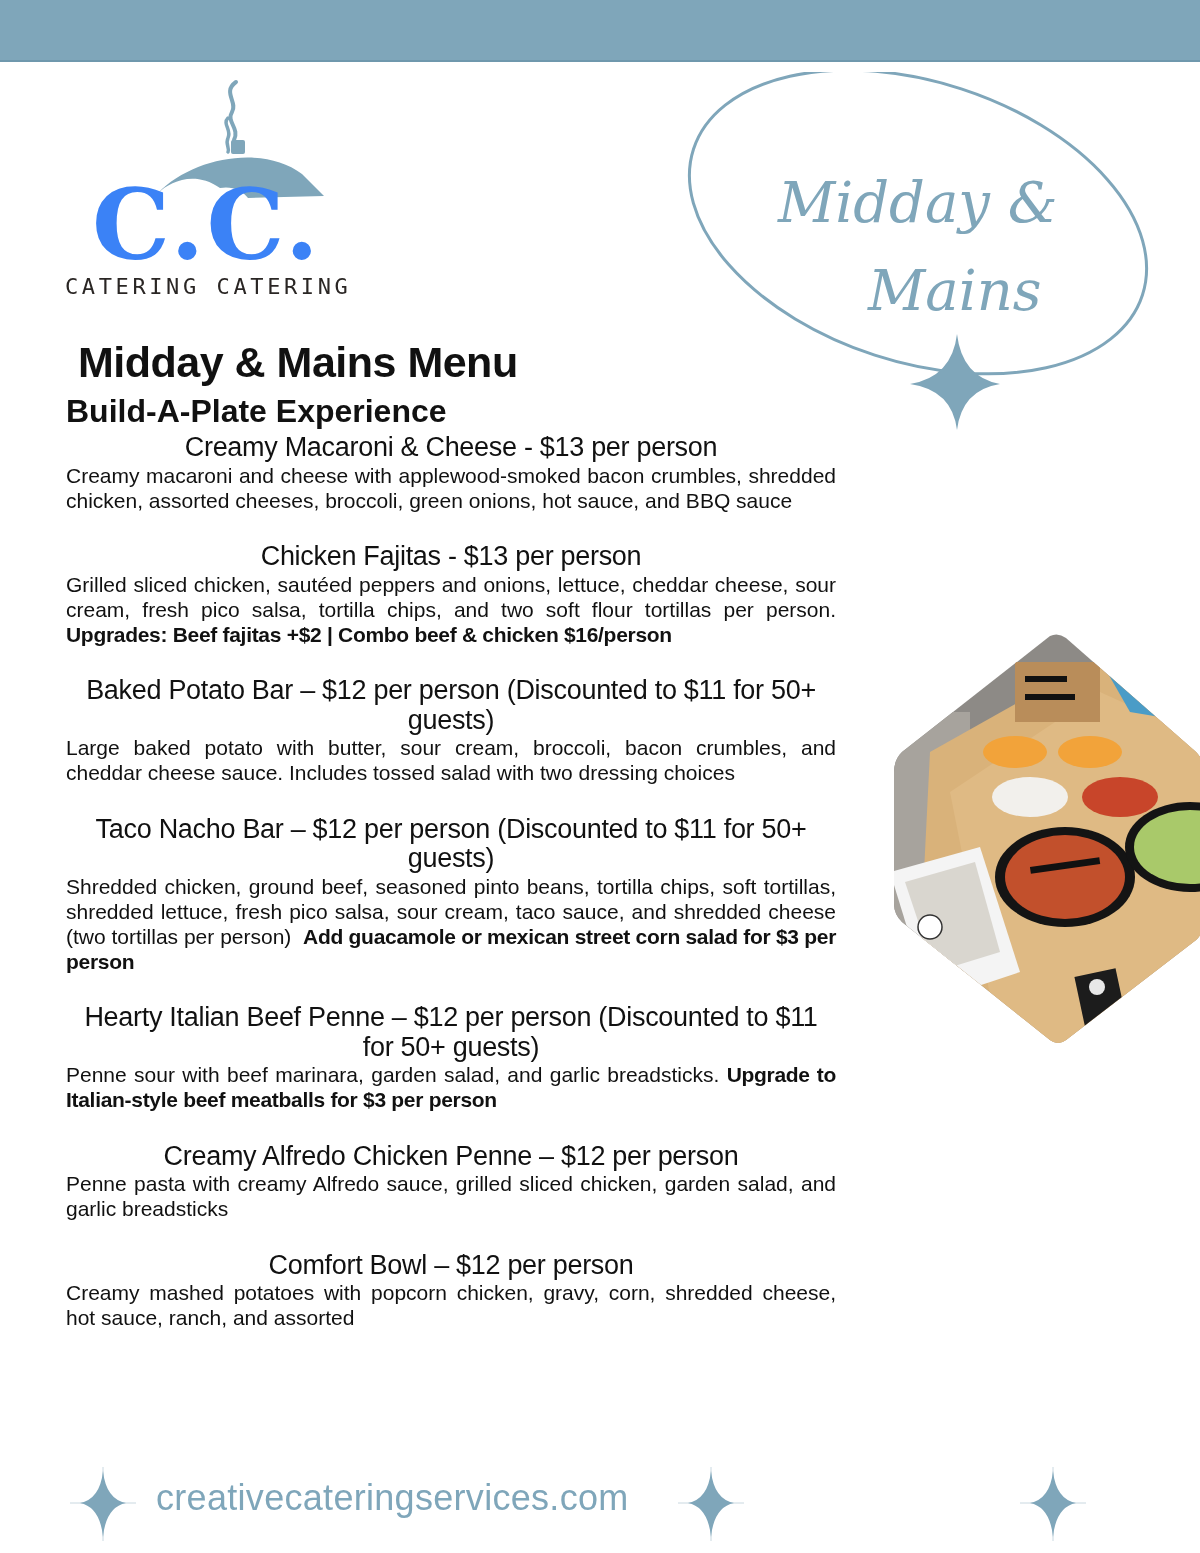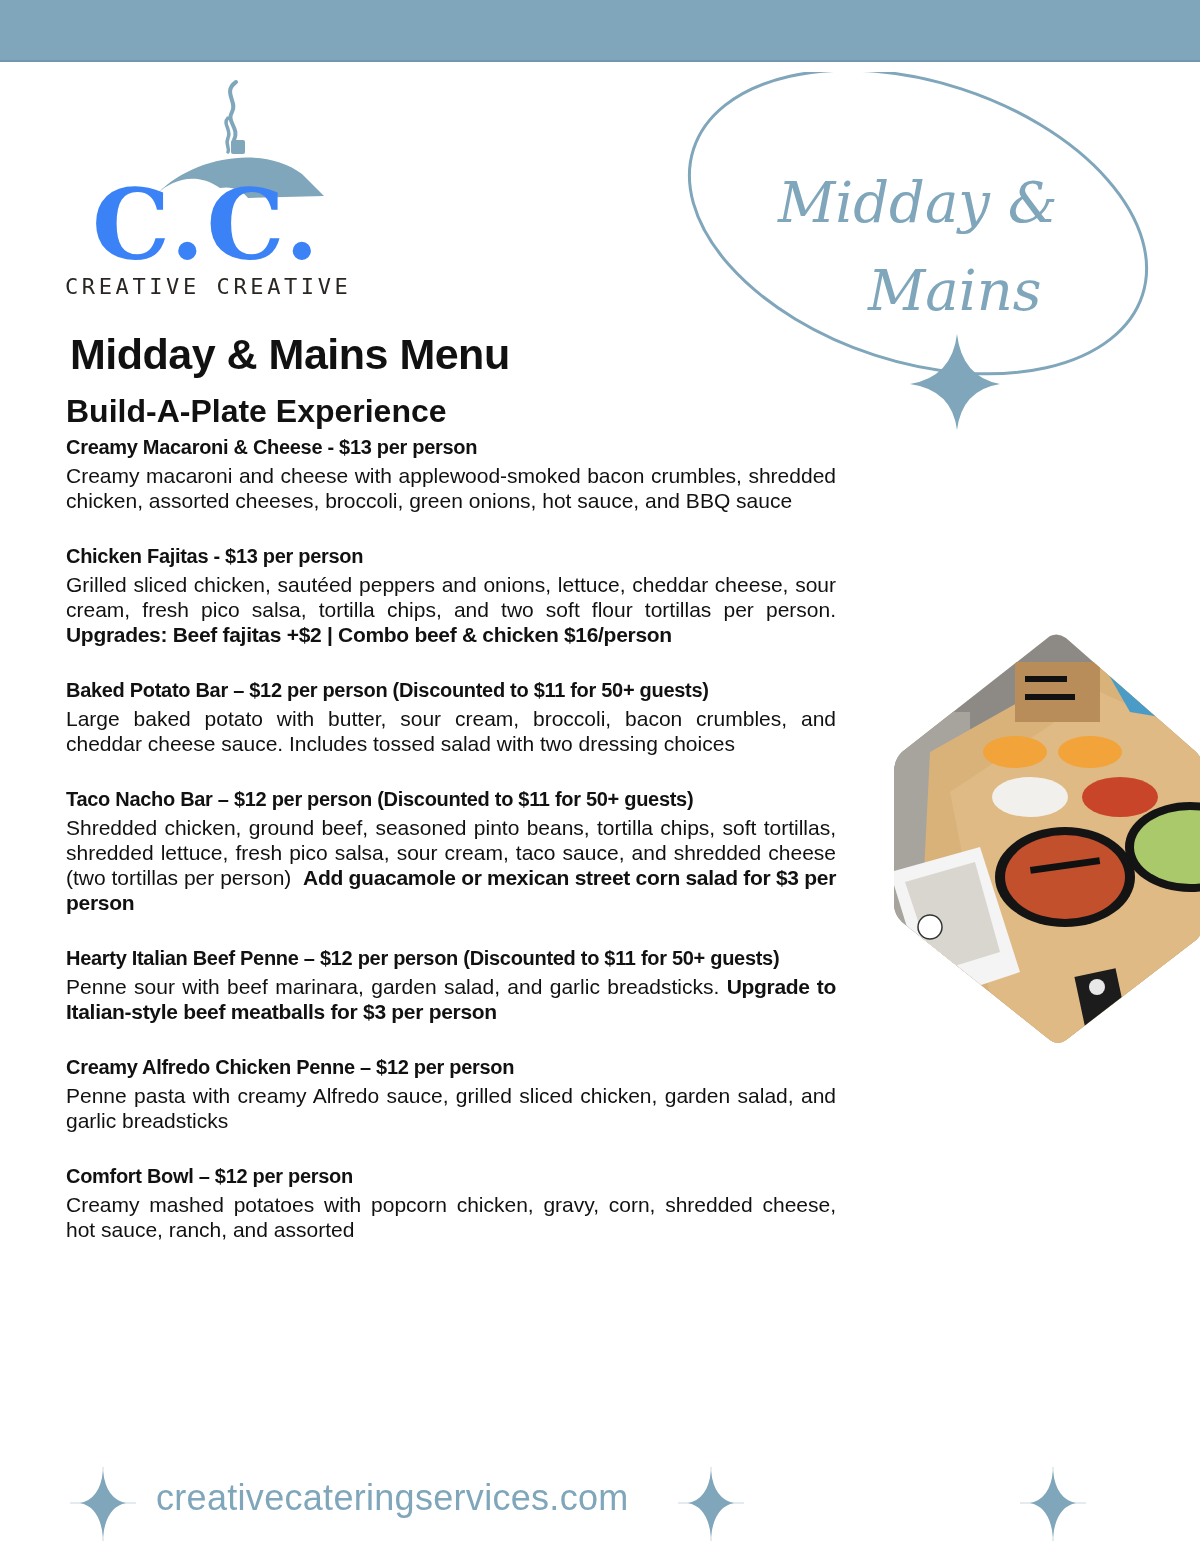--- a/index.html
+++ b/index.html
@@ -10,26 +10,26 @@
   .logo { position: absolute; left: 62px; top: 78px; width: 280px; height: 225px; }
   .logo svg { position: absolute; left: 0; top: 0; }
   .logo-letters { position: absolute; left: 30px; top: 150px; font-family: "DejaVu Serif", serif; font-size: 98px; line-height: 98px; color: #3b82f6; letter-spacing: 2px; font-weight: bold; transform: translateY(-52px); }
   .logo-sub { position: absolute; left: 3px; top: 196px; font-family: "DejaVu Sans Mono", monospace; font-size: 22px; letter-spacing: 3.6px; color: #2a2624; white-space: nowrap; }
 
   .badge { position: absolute; left: 680px; top: 72px; width: 490px; height: 370px; }
   .badge-text { position: absolute; font-family: "DejaVu Serif", serif; font-style: italic; color: #7fa6ba; font-size: 56px; white-space: nowrap; }
   .badge-line1 { left: 82px; top: 98px; margin-left: 16px; }
   .badge-line2 { left: 188px; top: 186px; }
 
-  .title { position: absolute; left: 66px; top: 326px; font-size: 43px; font-weight: bold; letter-spacing: -0.5px; margin: 4px; white-space: nowrap; text-align: center; }
+  .title { position: absolute; left: 66px; top: 326px; font-size: 43px; font-weight: bold; letter-spacing: -0.5px; margin: 12px; white-space: nowrap; text-align: center; }
   .subtitle { position: absolute; left: 66px; top: 393px; font-size: 32px; font-weight: bold; margin: 0; white-space: nowrap; }
 
   .menu { position: absolute; left: 66px; top: 433px; width: 770px; }
   .item { margin-bottom: 29.5px; }
-  .item-head { font-weight: bold; font-size: 20px; line-height: 29.5px; letter-spacing: -0.3px; }
+  .item-head { font-weight: normal; font-size: 27px; line-height: 29.5px; letter-spacing: -0.3px; text-align: center; }
   .item-desc { font-size: 21px; line-height: 25px; text-align: justify; }
   .item-desc .strong { font-weight: bold; letter-spacing: -0.3px; }
 
   .photo { position: absolute; left: 890px; top: 632px; width: 320px; height: 414px; }
 
   .footer { position: absolute; left: 8px; top: 1465px; width: 955px; height: 80px; }
   .footer-text { position: absolute; top: 12px; font-size: 36px; color: #7fa6ba; white-space: nowrap; letter-spacing: 0.3px; }
   .footer-web { left: 148px; }
   .footer-phone { left: 755px; }
   .sparkle { position: absolute; top: 0; }
@@ -43,21 +43,21 @@
   <svg width="280" height="160" viewBox="0 0 280 160">
 
     <path d="M174 4 C160 14, 176 24, 170 34 C164 44, 178 50, 172 62" fill="none" stroke="#7fa6ba" stroke-width="4" stroke-linecap="round"></path>
     <path d="M166 40 C160 46, 170 52, 166 60 C163 66, 168 70, 166 74" fill="none" stroke="#7fa6ba" stroke-width="3.5" stroke-linecap="round"></path>
 
     <rect x="169" y="62" width="14" height="14" rx="2" fill="#7fa6ba"></rect>
 
     <path d="M96 115 C130 80, 200 66, 240 96 L262 118 L186 120 C180 112, 170 108, 158 110 C132 92, 108 104, 96 115 Z" fill="#7fa6ba"></path>
   </svg>
   <div class="logo-letters">C.C.</div>
-  <div class="logo-sub">CREATIVE CREATIVE</div>
+  <div class="logo-sub">CATERING CATERING</div>
 </div>
 
 <div class="badge">
   <svg width="490" height="370" viewBox="0 0 490 370">
     <ellipse cx="238" cy="150" rx="236" ry="140" transform="rotate(18 238 150)" fill="none" stroke="#7fa6ba" stroke-width="3"></ellipse>
     <g>
       <path d="M277 262 Q282 305 320 312 Q282 318 277 358 Q272 318 230 312 Q272 305 277 262 Z" fill="#7fa6ba"></path>
     </g>
   </svg>
   <div class="badge-text badge-line1">Midday &amp;</div>

